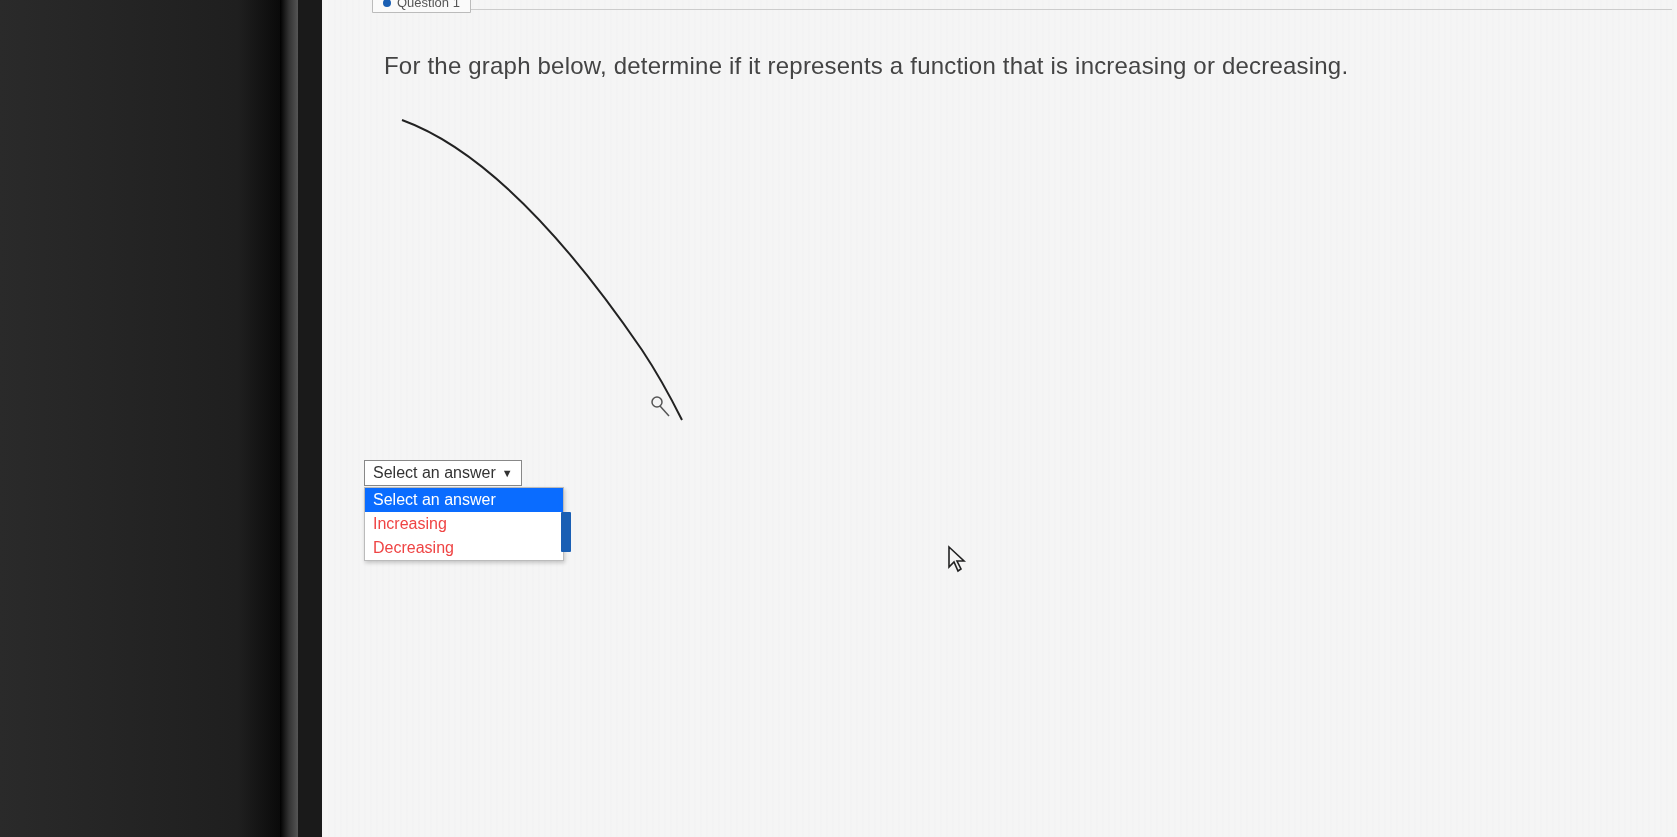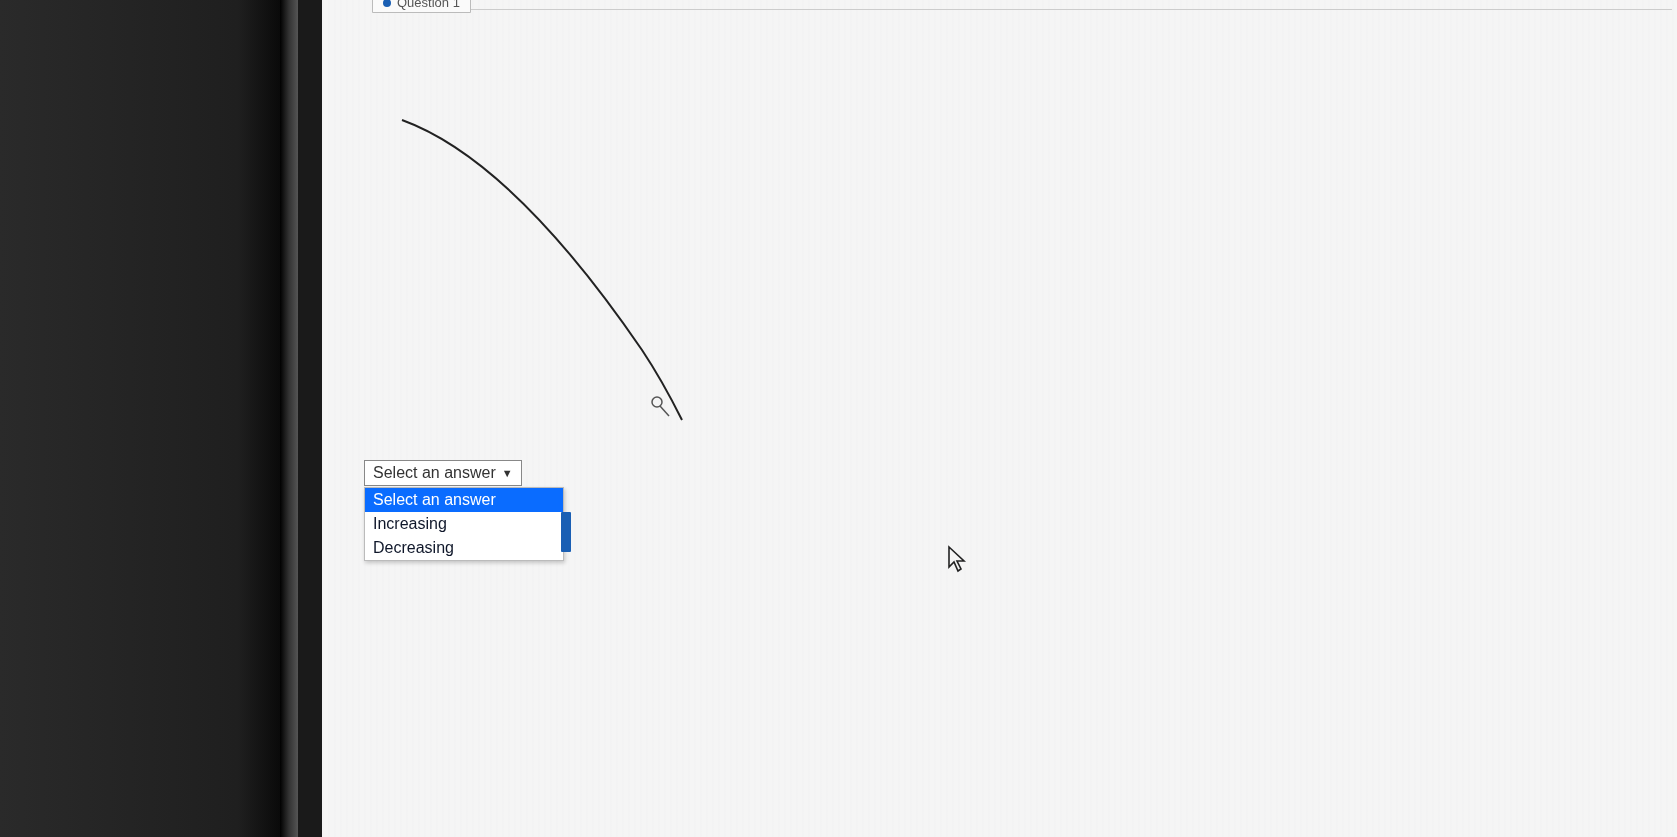--- a/index.html
+++ b/index.html
@@ -111,21 +111,21 @@
       margin-top: 1px;
       width: 200px;
       border: 1px solid #bbb;
       background: #fff;
       box-shadow: 1px 2px 4px rgba(0,0,0,0.2);
       position: relative;
     }
     .dropdown-option {
       padding: 3px 8px;
       font-size: 16px;
-      color: #0f172a;
+      color: #ef4444;
       cursor: pointer;
     }
     .dropdown-option.selected {
       background: #0a6cff;
       color: #fff;
     }
     .scrollbar-thumb {
       position: absolute;
       right: -8px;
       top: 24px;
@@ -151,20 +151,21 @@
 
 <div class="content-area">
 
   <div class="tab-bar">
     <span class="tab-item">
       <span class="tab-dot"></span>
       <span>Question 1</span>
     </span>
   </div>
 
+  <div class="question-text">For the graph below, determine if it represents a function that is increasing or decreasing.</div>
 
   <div class="graph-container">
     <svg width="360" height="330" viewBox="0 0 360 330">
       <path d="M 10 10 Q 120 50, 250 240 Q 270 270, 290 310" stroke="#222" stroke-width="2" fill="none"></path>
       <circle cx="265" cy="292" r="5" fill="none" stroke="#555" stroke-width="1.5"></circle>
       <line x1="268" y1="296" x2="277" y2="306" stroke="#555" stroke-width="1.5"></line>
     </svg>
   </div>
 
   <div class="dropdown-wrapper">

